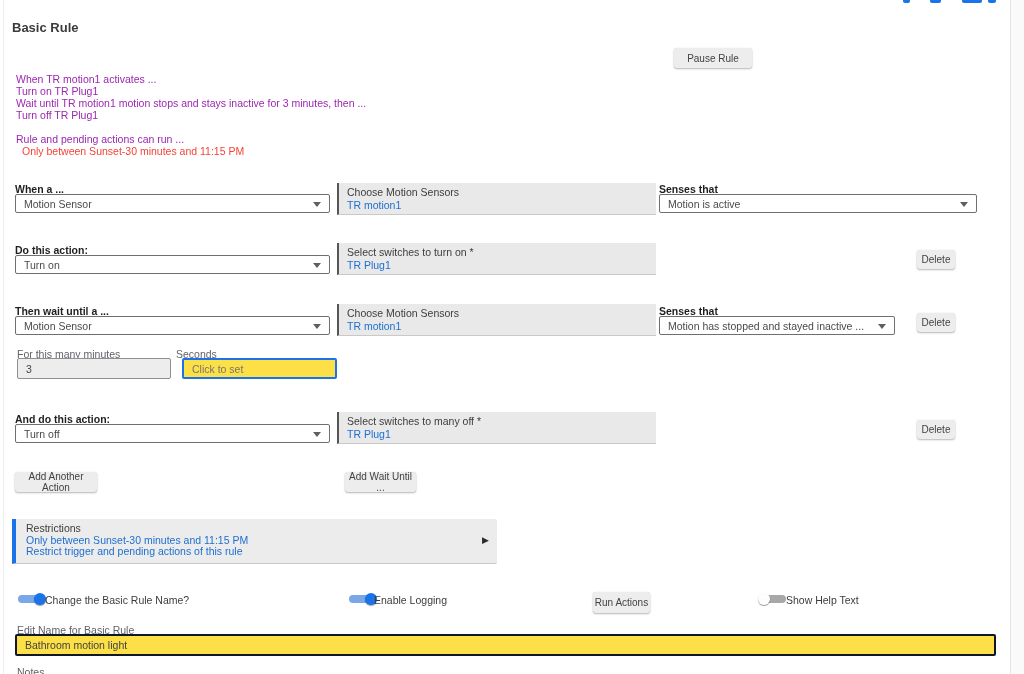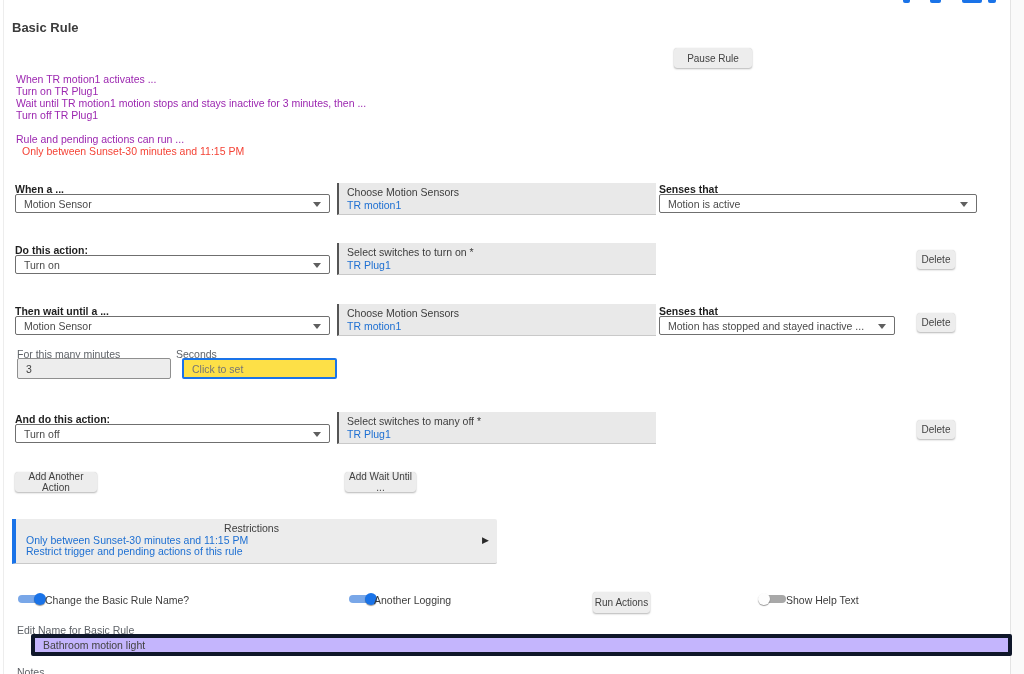--- a/index.html
+++ b/index.html
@@ -49,29 +49,29 @@
   .device-box .db-title { color:#3d3d3d; }
   .device-box .db-link { color:var(--link-blue,#1d6fd2); cursor:pointer; }
 
   .text-input {
     position:absolute; font-family:"Liberation Sans", sans-serif; font-size:10.5px; color:#424242;
     padding:0 8px; border-radius:2px; outline:none;
   }
   .gray-input { background:#ededed; border:1px solid #8f8f8f; }
   .focus-input { background:#fde047; border:2px solid var(--toggle-blue,#1a73e8); }
   .focus-input::placeholder { color:#757575; }
-  .name-input { background:#c4b5fd; border:4px solid #0f172a;margin-left:16px; }
+  .name-input { background:#fde047; border:2px solid #0f172a; }
 
   .restrictions-box {
     position:absolute; left:12px; top:519px; width:485px; height:45px;
     background:#ececec; border-left:4px solid var(--toggle-blue,#1a73e8);
     border-bottom:1px solid #c9c9c9; border-radius:0 2px 2px 0;
     padding:4px 20px 0 10px; font-size:10.5px; line-height:11.5px; cursor:pointer;
   }
-  .restrictions-box .r-title { color:#3d3d3d;text-align:center; }
+  .restrictions-box .r-title { color:#3d3d3d; }
   .restrictions-box .r-line { color:var(--link-blue,#1d6fd2); }
   .restrictions-box .expander { position:absolute; right:8px; top:50%; margin-top:-6px; font-size:9px; color:#2a2a2a; }
 
   .toggle { position:absolute; width:30px; height:12px; cursor:pointer; }
   .toggle .track { position:absolute; left:2px; top:2px; width:26px; height:8px; border-radius:4px; }
   .toggle .knob { position:absolute; top:0; width:12px; height:12px; border-radius:50%; box-shadow:0 1px 1px rgba(0,0,0,0.4); }
   .toggle.on .track { background:#79a7e8; }
   .toggle.on .knob { right:0; background:var(--toggle-blue,#1a73e8); }
   .toggle.off .track { background:#a8a8a8; }
   .toggle.off .knob { left:0; background:#fdfdfd; }
@@ -173,21 +173,21 @@
   <div class="toggle on" style="left:16px;top:593px">
     <span class="track"></span>
     <span class="knob"></span>
   </div>
   <div class="toggle-label" style="left:45px;top:594px">Change the Basic Rule Name?</div>
 
   <div class="toggle on" style="left:347px;top:593px">
     <span class="track"></span>
     <span class="knob"></span>
   </div>
-  <div class="toggle-label" style="left:374px;top:594px">Another Logging</div>
+  <div class="toggle-label" style="left:374px;top:594px">Enable Logging</div>
 
   <button class="btn" style="left:593px;top:592px;width:57px;height:21px">Run Actions</button>
 
   <div class="toggle off" style="left:758px;top:593px">
     <span class="track"></span>
     <span class="knob"></span>
   </div>
   <div class="toggle-label" style="left:786px;top:594px">Show Help Text</div>
 
   <div class="sub-label" style="left:17px;top:624px">Edit Name for Basic Rule</div>

